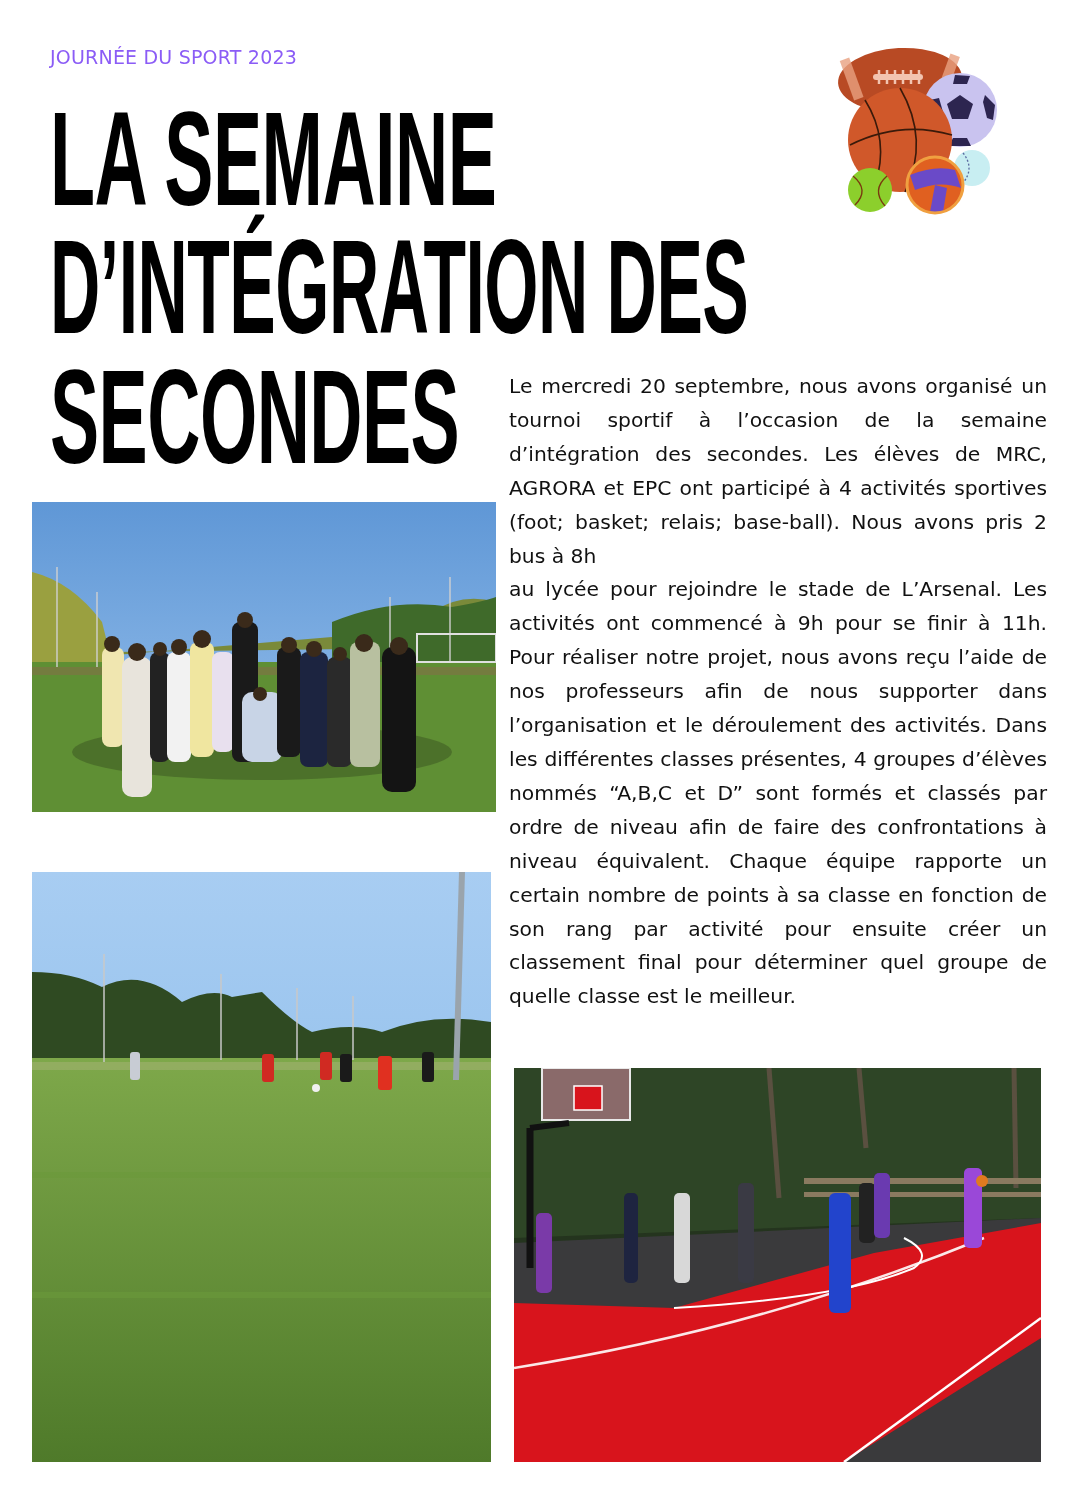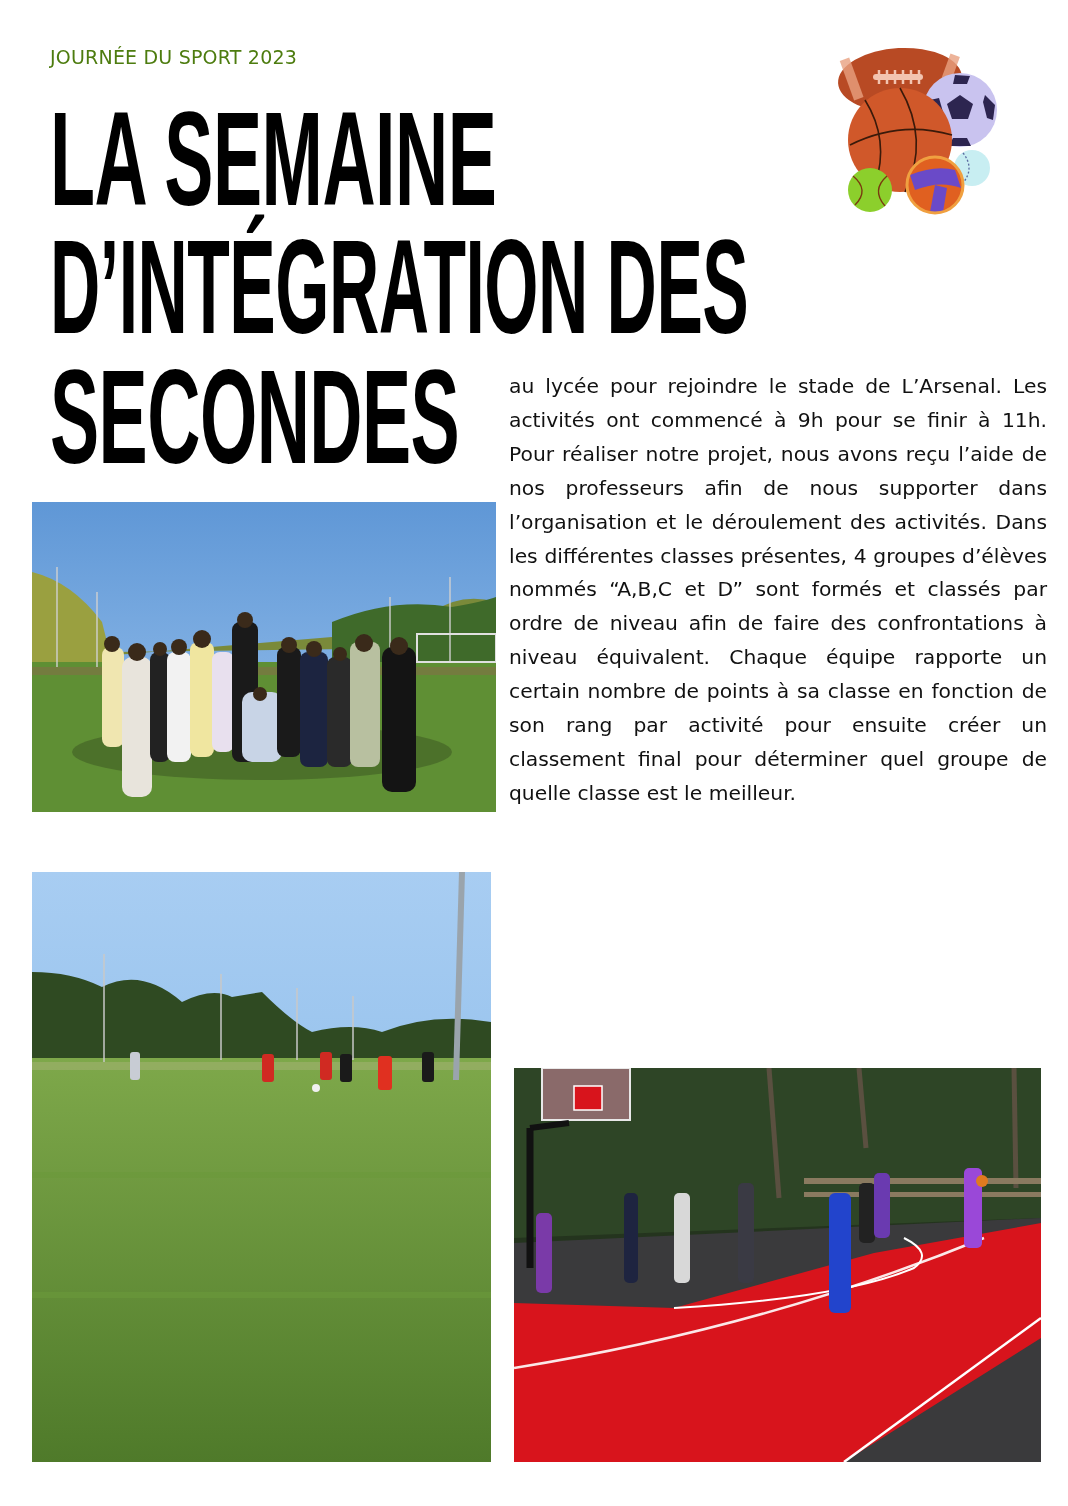--- a/index.html
+++ b/index.html
@@ -2,21 +2,21 @@
 <html><head>
 <meta charset="utf-8">
 <style>
   * { margin: 0; padding: 0; box-sizing: border-box; }
   html, body { width: 1068px; height: 1506px; background: #ffffff; overflow: hidden; }
   body { position: relative; font-family: "Liberation Sans", sans-serif; color: #111; }
 
   .kicker {
     position: absolute; left: 50px; top: 46px;
     font-family: "DejaVu Sans", sans-serif; font-size: 19px; letter-spacing: 0.2px;
-    color: #4d7c0f;
+    color: #8b5cf6;
   }
 
   .title-line {
     position: absolute; left: 50px;
     font-family: "Liberation Sans", sans-serif; font-weight: 700;
     font-size: 134px; line-height: 1;
     color: #000; white-space: nowrap;
     transform-origin: left top;
     letter-spacing: -1px;
   }
@@ -98,20 +98,21 @@
     <g>
       <circle cx="100" cy="145" r="28" fill="#e06020"></circle>
       <path d="M75 135 Q100 125 120 130 L126 148 Q105 140 80 150 Z" fill="#6a4ac8"></path>
       <path d="M100 145 L95 172 L108 172 L112 148 Z" fill="#6a4ac8"></path>
       <circle cx="100" cy="145" r="28" fill="none" stroke="#f0a040" stroke-width="3"></circle>
     </g>
   </svg>
 </div>
 
 <div class="body-text">
+  <p style="text-align-last: left;">Le mercredi 20 septembre, nous avons organisé un tournoi  sportif à l’occasion de la semaine d’intégration des secondes. Les élèves de MRC, AGRORA et EPC ont participé à 4 activités sportives (foot; basket; relais; base-ball). Nous avons pris 2 bus à 8h</p>
   <p>au lycée pour rejoindre le stade de L’Arsenal. Les activités ont commencé à 9h pour se finir à 11h. Pour réaliser notre projet, nous avons reçu l’aide de nos professeurs afin de nous supporter dans l’organisation et le déroulement des activités. Dans les différentes classes présentes, 4 groupes d’élèves nommés “A,B,C et D” sont formés et classés par ordre de niveau afin de faire des confrontations à niveau équivalent. Chaque équipe rapporte un certain nombre de points à sa classe en fonction de son rang par activité pour ensuite créer un classement final pour déterminer quel groupe de quelle classe est le meilleur.</p>
 </div>
 
 <div class="photo p1">
   <svg viewBox="0 0 464 310" preserveAspectRatio="none">
     <defs>
       <linearGradient id="sky1" x1="0" y1="0" x2="0" y2="1">
         <stop offset="0" stop-color="#5f97d6"></stop>
           <stop offset="1" stop-color="#9cc4ee"></stop>
       </linearGradient>

